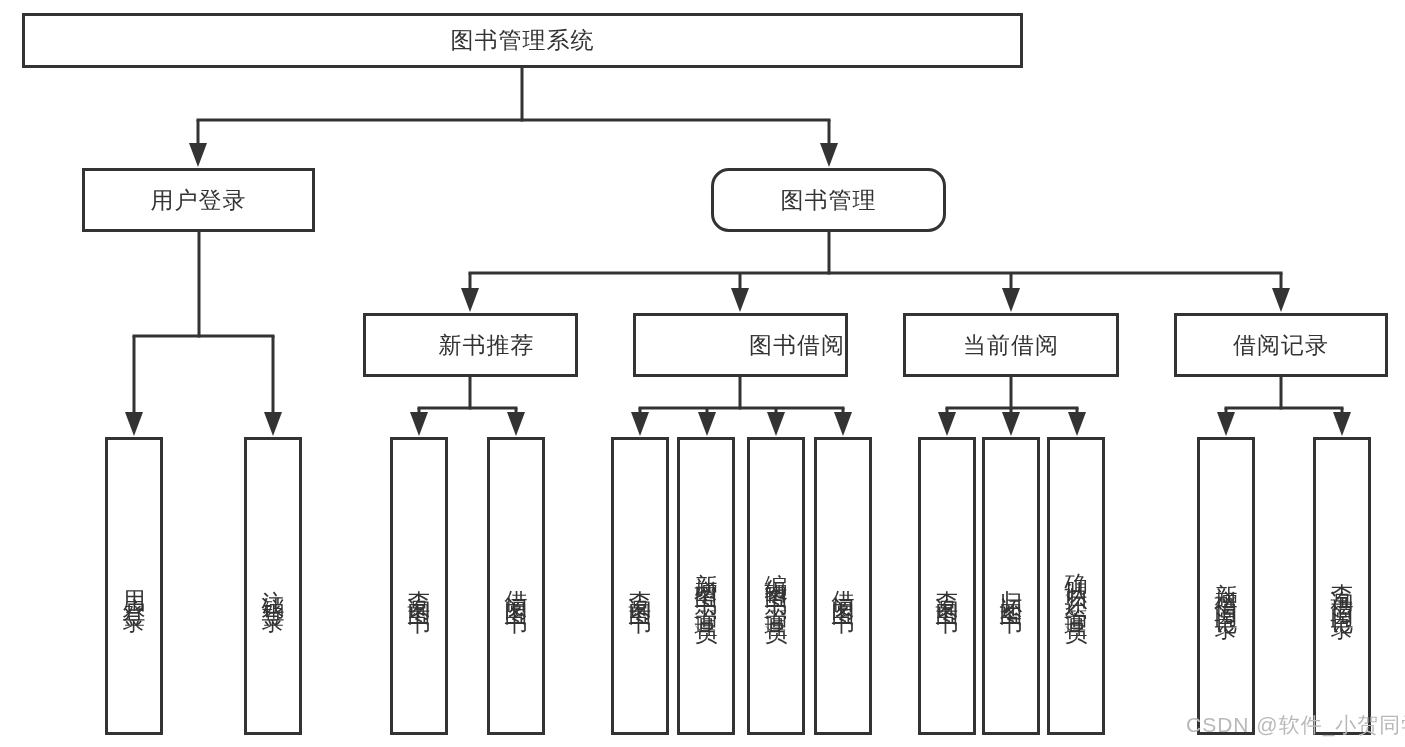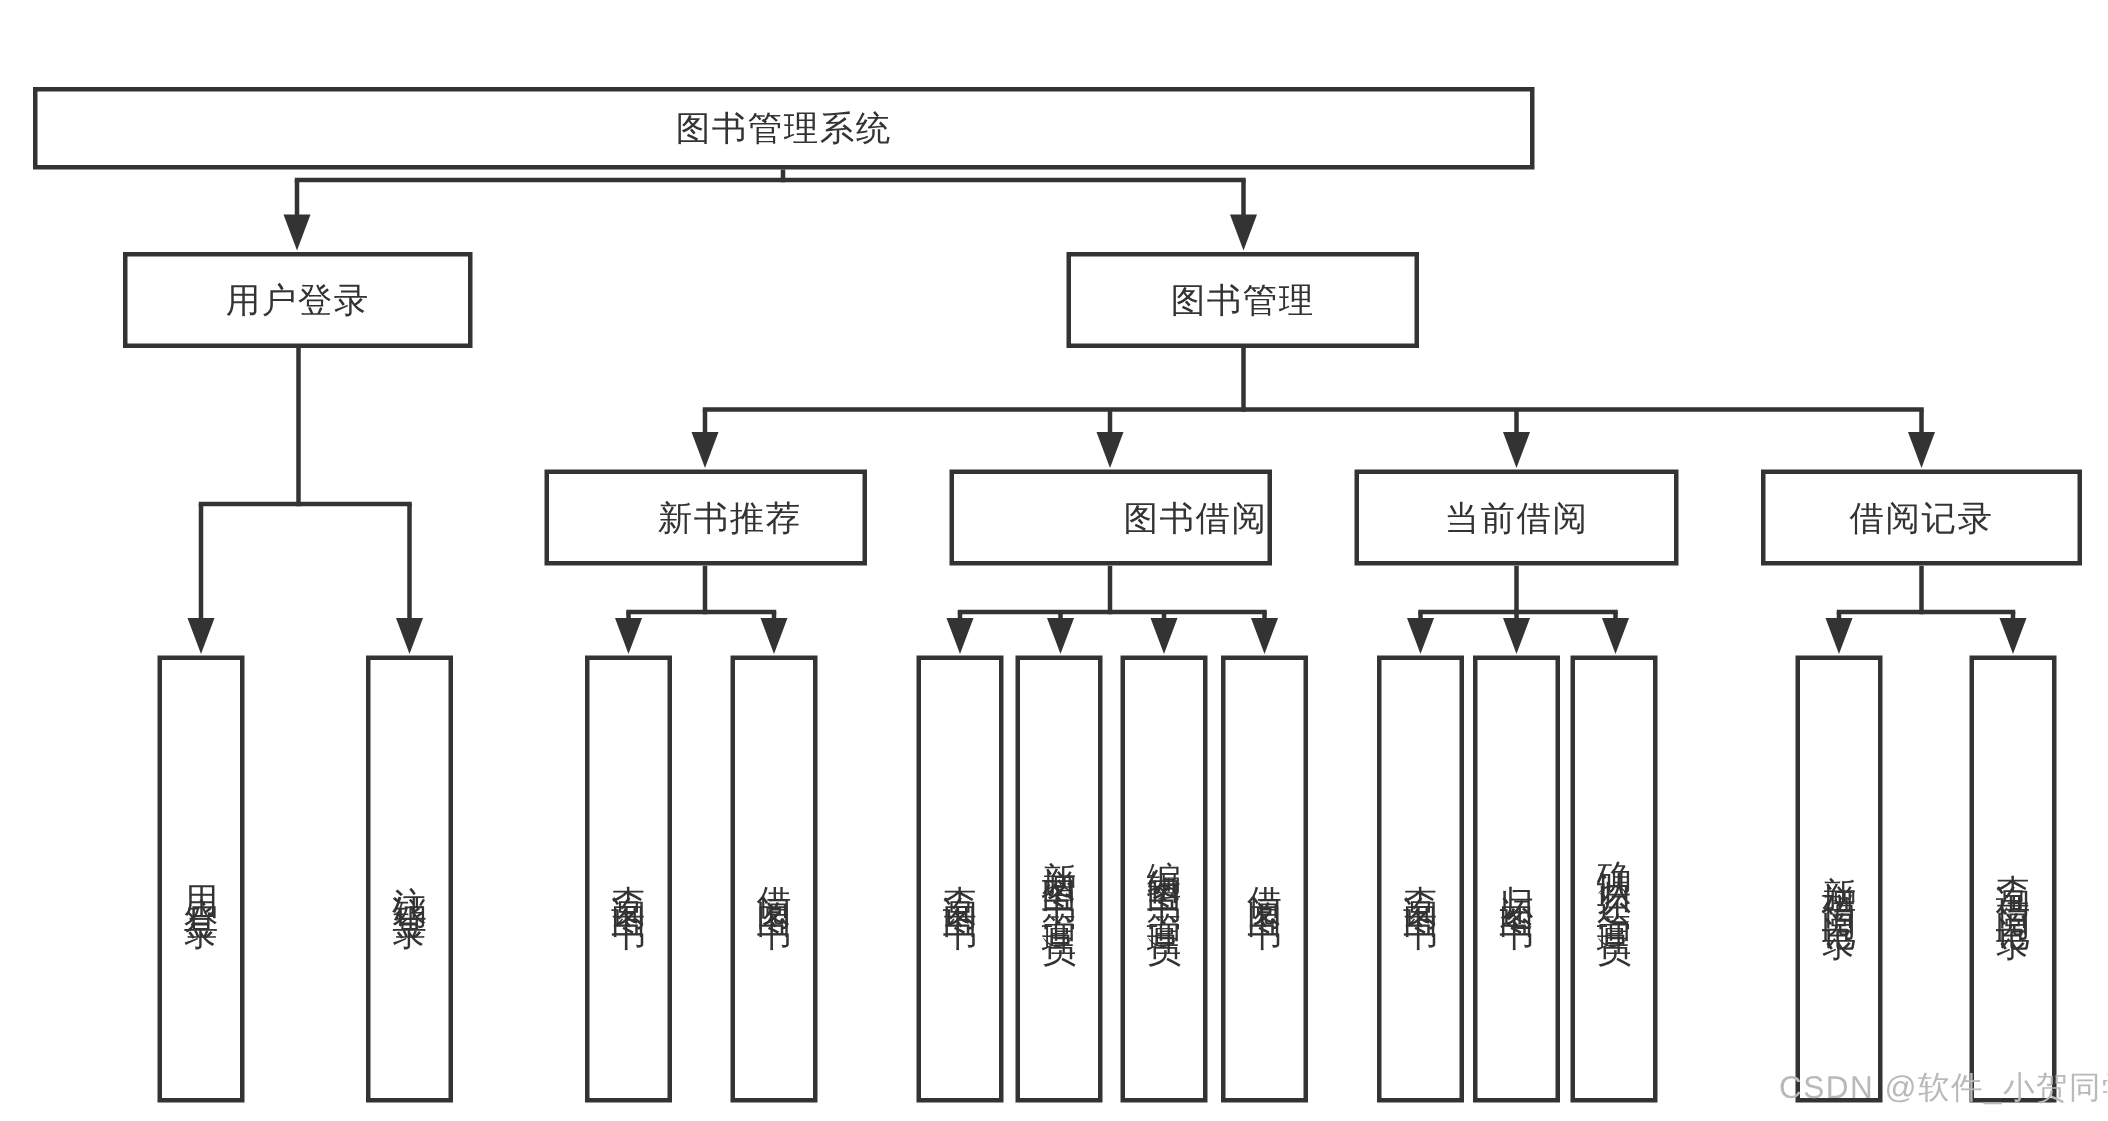--- a/index.html
+++ b/index.html
@@ -127,28 +127,28 @@
       <path d="M776 436 l-9 -24 h18 z"></path>
       <path d="M843 436 l-9 -24 h18 z"></path>
       <path d="M947 436 l-9 -24 h18 z"></path>
       <path d="M1011 436 l-9 -24 h18 z"></path>
       <path d="M1077 436 l-9 -24 h18 z"></path>
       <path d="M1226 436 l-9 -24 h18 z"></path>
       <path d="M1342 436 l-9 -24 h18 z"></path>
     </g>
   </svg>
 
-  <div class="node hnode" style="left:22px; top:13px; width:1001px; height:55px;margin-top:45px;">
+  <div class="node hnode" style="left:22px; top:13px; width:1001px; height:55px;">
     <span>图书管理系统</span>
   </div>
 
   <div class="node hnode" style="left:82px; top:168px; width:233px; height:64px;">
     <span>用户登录</span>
   </div>
-  <div class="node hnode" style="left:711px; top:168px; width:235px; height:64px;">
+  <div class="node hnode" style="left:711px; top:168px; width:235px; height:64px;border-radius:18px;">
     <span>图书管理</span>
   </div>
 
   <div class="node hnode" style="left:363px; top:313px; width:215px; height:64px;padding-left:32px;">
     <span>新书推荐</span>
   </div>
   <div class="node hnode" style="left:633px; top:313px; width:215px; height:64px;justify-content:flex-end;">
     <span>图书借阅</span>
   </div>
   <div class="node hnode" style="left:903px; top:313px; width:216px; height:64px;">

